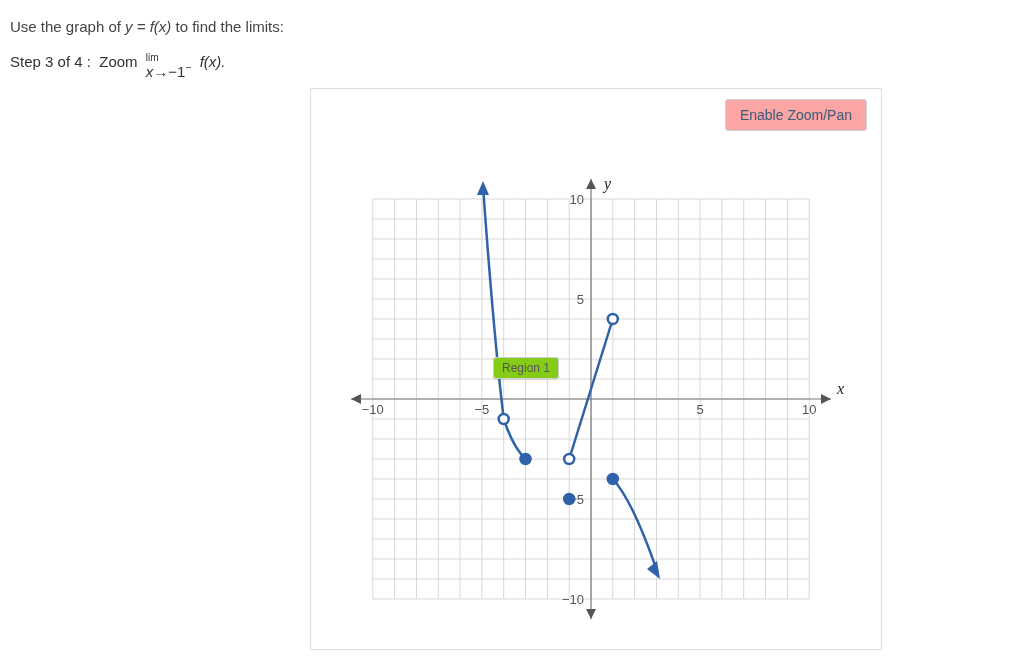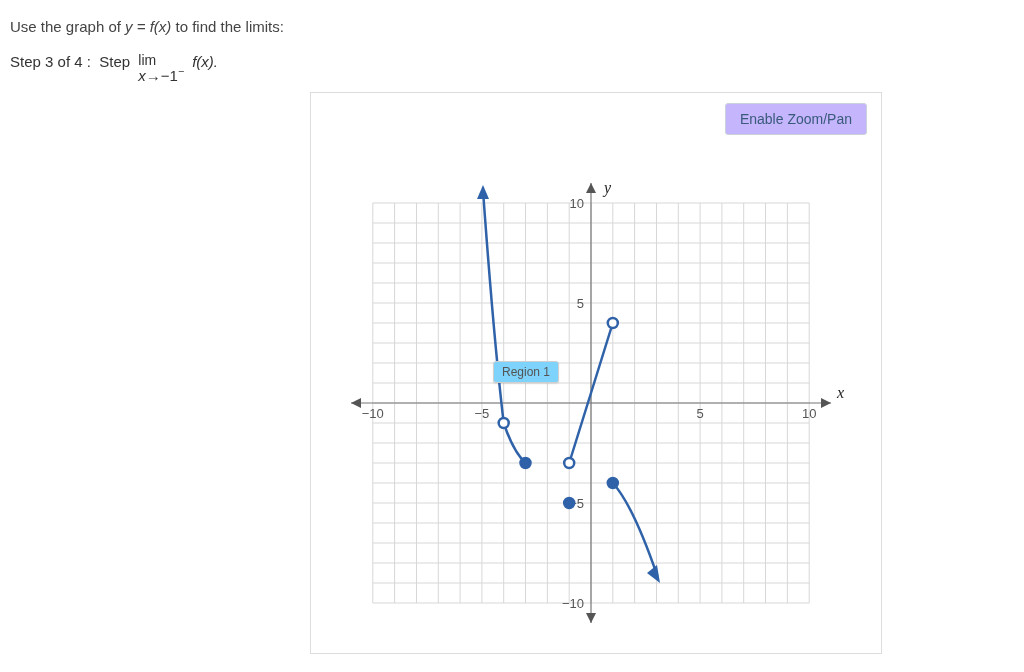--- a/index.html
+++ b/index.html
@@ -1,53 +1,53 @@
 <!DOCTYPE html>
 <html><head>
 <meta charset="utf-8">
 <style>
 html,body{margin:0;padding:0;font-family:"Helvetica Neue",Arial,sans-serif;color:#333;background:#fff}
 .page{padding:18px 0 0 10px}
 .prompt{font-size:15px;color:#444;margin-bottom:18px}
 .step{font-size:15px;color:#333;margin-bottom:8px;line-height:1.2}
 .step b{font-weight:400}
 .lim-box{display:inline-block;vertical-align:top;position:relative;margin:0 4px}
-.lim-top{font-size:14px;line-height:1}
+.lim-top{font-size:10px;line-height:1}
 .lim-sub{font-size:15px;line-height:1;position:relative;top:-1px;text-align:center}
 .fx{font-style:italic}
 .row{display:flex;align-items:flex-start}
 .spacer{width:300px;flex:0 0 auto}
 .graph-panel{border:1px solid #ddd;background:#fff;position:relative;width:570px;height:560px}
-.zoom-btn{position:absolute;top:10px;right:14px;border:1px solid #c9d2da;background:#c4b5fd;color:#3a5a7a;font-size:14px;padding:7px 14px;border-radius:3px;cursor:pointer}
+.zoom-btn{position:absolute;top:10px;right:14px;border:1px solid #c9d2da;background:#fca5a5;color:#3a5a7a;font-size:14px;padding:7px 14px;border-radius:3px;cursor:pointer}
 .plot-wrap{position:absolute;left:20px;top:80px;width:520px;height:470px}
 svg{display:block}
 .grid line{stroke:#d7d7d7;stroke-width:1}
 .axis line{stroke:#777;stroke-width:1.2}
 .tick-label{font-size:13px;fill:#555;font-family:Arial}
 .axis-label{font-size:16px;fill:#222;font-style:italic;font-family:"Times New Roman",serif}
 .curve{stroke:#2f62a8;stroke-width:2.5;fill:none;stroke-linecap:round}
 .arrowhead{fill:#2f62a8}
 .axis-arrow{fill:#555}
 .pt-open{fill:#fff;stroke:#2f62a8;stroke-width:2.5}
 .pt-closed{fill:#2f62a8;stroke:#2f62a8;stroke-width:2.5}
-.tooltip{position:absolute;background:#7dd3fc;border:1px solid #cfcfcf;border-radius:3px;padding:3px 8px;font-size:12px;color:#555;box-shadow:0 1px 2px rgba(0,0,0,.1);white-space:nowrap}
+.tooltip{position:absolute;background:#84cc16;border:1px solid #cfcfcf;border-radius:3px;padding:3px 8px;font-size:12px;color:#555;box-shadow:0 1px 2px rgba(0,0,0,.1);white-space:nowrap}
 sup.minus{font-size:.7em}
 </style>
 </head>
 <body>
 
 <div class="page">
   <div class="prompt">
     <span>Use the graph of </span><span class="fx">y = f(x)</span><span> to find the limits:</span>
   </div>
 
   <div class="row">
     <div class="step">
       <b>Step 3 of 4 :</b>
-      &nbsp;<span>Step</span>
+      &nbsp;<span>Zoom</span>
       <span class="lim-box">
         <div class="lim-top">lim</div>
         <div class="lim-sub"><span class="fx">x</span>→−1<sup class="minus">−</sup></div>
       </span>
       <span class="fx">f(x).</span>
     </div>
   </div>
 
   <div class="row">
     <div class="spacer"></div>

